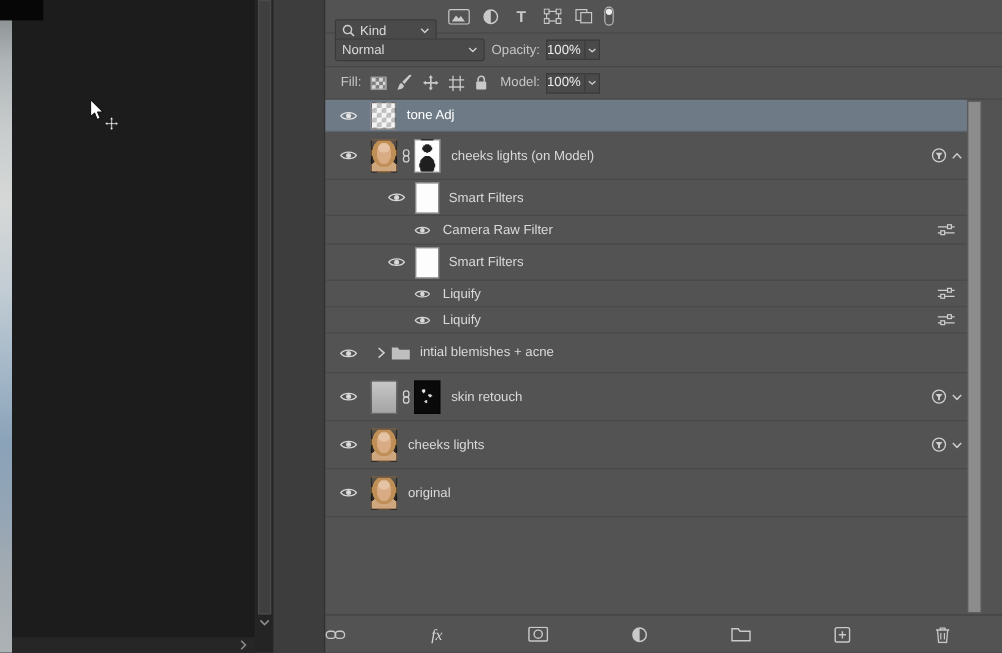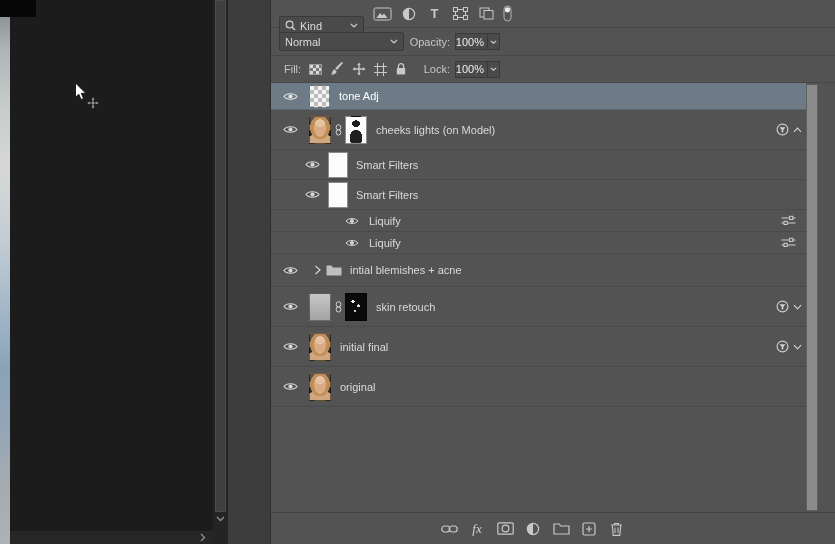--- a/index.html
+++ b/index.html
@@ -88,21 +88,21 @@
   .eye-cell-sm { width:26px; display:flex; align-items:center; justify-content:center; flex:none; }
 
   .thumb { flex:none; border:1px solid rgba(0,0,0,.45); }
   .t-main { width:22px; height:28px; }
   .t-small { width:21px; height:23px; }
   .t-sf { width:20px; height:26px; margin-left:3px; }
   .linkicon { width:14px; display:flex; justify-content:center; flex:none; }
   .lname { margin-left:9px; white-space:nowrap; }
   .lname-sm { margin-left:8px; white-space:nowrap; }
 
-  .sf-head { padding-left:28px; }
+  .sf-head { padding-left:46px; }
   .fitem { padding-left:68px; }
   .fitem .lname-sm { margin-left:4px; }
 
   .grp-disc { width:16px; display:flex; justify-content:center; flex:none; }
   .grp-folder { flex:none; margin-left:1px; }
 
   .row-right { position:absolute; right:4px; display:flex; align-items:center; gap:4px; }
   .row-right.lines { right:10px; }
 
   .checker {
@@ -131,21 +131,21 @@
   .m-specks {
     background:
       radial-gradient(circle 1.6px at 35% 30%, #eee 97%, transparent),
       radial-gradient(circle 1.4px at 62% 45%, #ddd 97%, transparent),
       radial-gradient(circle 1.2px at 45% 64%, #ccc 97%, transparent), #0a0a0a;
   }
 
   
   .footer {
     height:32px; border-top:1px solid #424242; flex:none;
-    display:flex; align-items:center; justify-content:center; gap:12px; padding-right:42px;
+    display:flex; align-items:center; justify-content:space-between; gap:12px; padding-right:42px;
   }
   .fico { display:flex; align-items:center; justify-content:center; min-width:15px; height:18px; }
   .fx-text { font-style:italic; font-size:13px; color:#d5d5d5; font-family:"Liberation Serif", serif; }
 
   .panel-scrollbar { position:absolute; top:84px; bottom:33px; right:17px; width:12px; background:#5e5e5e; z-index:3; }
   .pthumb { position:absolute; left:1px; right:1px; top:1px; bottom:1px; background:#8c8c8c; }
 </style>
 </head>
 <body>
 
@@ -284,21 +284,21 @@
           </svg>
       </span>
       <span>
         <svg width="12" height="14" viewBox="0 0 12 14">
             <path d="M3.4 6V4.2a2.6 2.6 0 0 1 5.2 0V6" fill="none" stroke="#c9c9c9" stroke-width="1.3"></path>
             <rect x="1.8" y="6" width="8.4" height="6.5" rx="0.8" fill="#c9c9c9"></rect>
           </svg>
       </span>
     </div>
     <div class="rgroup">
-      <span class="lbl">Lock:</span>
+      <span class="lbl">Model:</span>
       <div class="vfield">
         <span class="val">100%</span>
         <span class="vbtn">
           <svg width="7" height="4" viewBox="0 0 7 4">
               <path d="M0.8 0.8 3.5 3.2 6.2 0.8" fill="none" stroke="#cfcfcf" stroke-width="1.1"></path>
             </svg>
         </span>
       </div>
     </div>
   </div>
@@ -352,20 +352,38 @@
       <span class="eye-cell-sm">
         <svg width="15" height="11" viewBox="0 0 15 11">
             <path d="M1 5.5C3.4 1.9 11.6 1.9 14 5.5 11.6 9.1 3.4 9.1 1 5.5Z" fill="none" stroke="#d8d8d8" stroke-width="1.1"></path>
             <circle cx="7.5" cy="5.5" r="2.1" fill="#d8d8d8"></circle>
           </svg>
       </span>
       <span class="thumb t-sf t-white"></span>
       <span class="lname-sm">Smart Filters</span>
     </div>
 
+    <div class="row h24 fitem">
+      <span class="eye-cell-sm">
+        <svg width="14" height="10" viewBox="0 0 15 11">
+            <path d="M1 5.5C3.4 1.9 11.6 1.9 14 5.5 11.6 9.1 3.4 9.1 1 5.5Z" fill="none" stroke="#d8d8d8" stroke-width="1.1"></path>
+            <circle cx="7.5" cy="5.5" r="2.1" fill="#d8d8d8"></circle>
+          </svg>
+      </span>
+      <span class="lname-sm">Camera Raw Filter</span>
+      <span class="row-right lines">
+        <span>
+          <svg width="15" height="11" viewBox="0 0 15 11">
+              <path d="M0.5 3H14.5M0.5 8H14.5" stroke="#cfcfcf" stroke-width="1.1"></path>
+              <rect x="8.6" y="1.3" width="3.2" height="3.2" fill="#535353" stroke="#cfcfcf"></rect>
+              <rect x="3" y="6.3" width="3.2" height="3.2" fill="#535353" stroke="#cfcfcf"></rect>
+            </svg>
+        </span>
+      </span>
+    </div>
 
 
     <div class="row h30 sf-head">
       <span class="eye-cell-sm">
         <svg width="15" height="11" viewBox="0 0 15 11">
             <path d="M1 5.5C3.4 1.9 11.6 1.9 14 5.5 11.6 9.1 3.4 9.1 1 5.5Z" fill="none" stroke="#d8d8d8" stroke-width="1.1"></path>
             <circle cx="7.5" cy="5.5" r="2.1" fill="#d8d8d8"></circle>
           </svg>
       </span>
       <span class="thumb t-sf t-white"></span>
@@ -462,21 +480,21 @@
     </div>
 
     <div class="row h40">
       <span class="eye-cell">
         <svg width="15" height="11" viewBox="0 0 15 11">
             <path d="M1 5.5C3.4 1.9 11.6 1.9 14 5.5 11.6 9.1 3.4 9.1 1 5.5Z" fill="none" stroke="#d8d8d8" stroke-width="1.1"></path>
             <circle cx="7.5" cy="5.5" r="2.1" fill="#d8d8d8"></circle>
           </svg>
       </span>
       <span class="thumb t-main portrait"></span>
-      <span class="lname">initial final</span>
+      <span class="lname">cheeks lights</span>
       <span class="row-right">
         <span>
           <svg width="13" height="13" viewBox="0 0 13 13">
               <circle cx="6.5" cy="6.5" r="5.4" fill="none" stroke="#cfcfcf" stroke-width="1.1"></circle>
               <path d="M3.6 4.3h5.8L7.3 7v2.5H5.7V7Z" fill="#cfcfcf"></path>
             </svg>
         </span>
         <span>
           <svg width="9" height="6" viewBox="0 0 9 6">
               <path d="M1 1.2 4.5 4.8 8 1.2" fill="none" stroke="#cfcfcf" stroke-width="1.2"></path>

